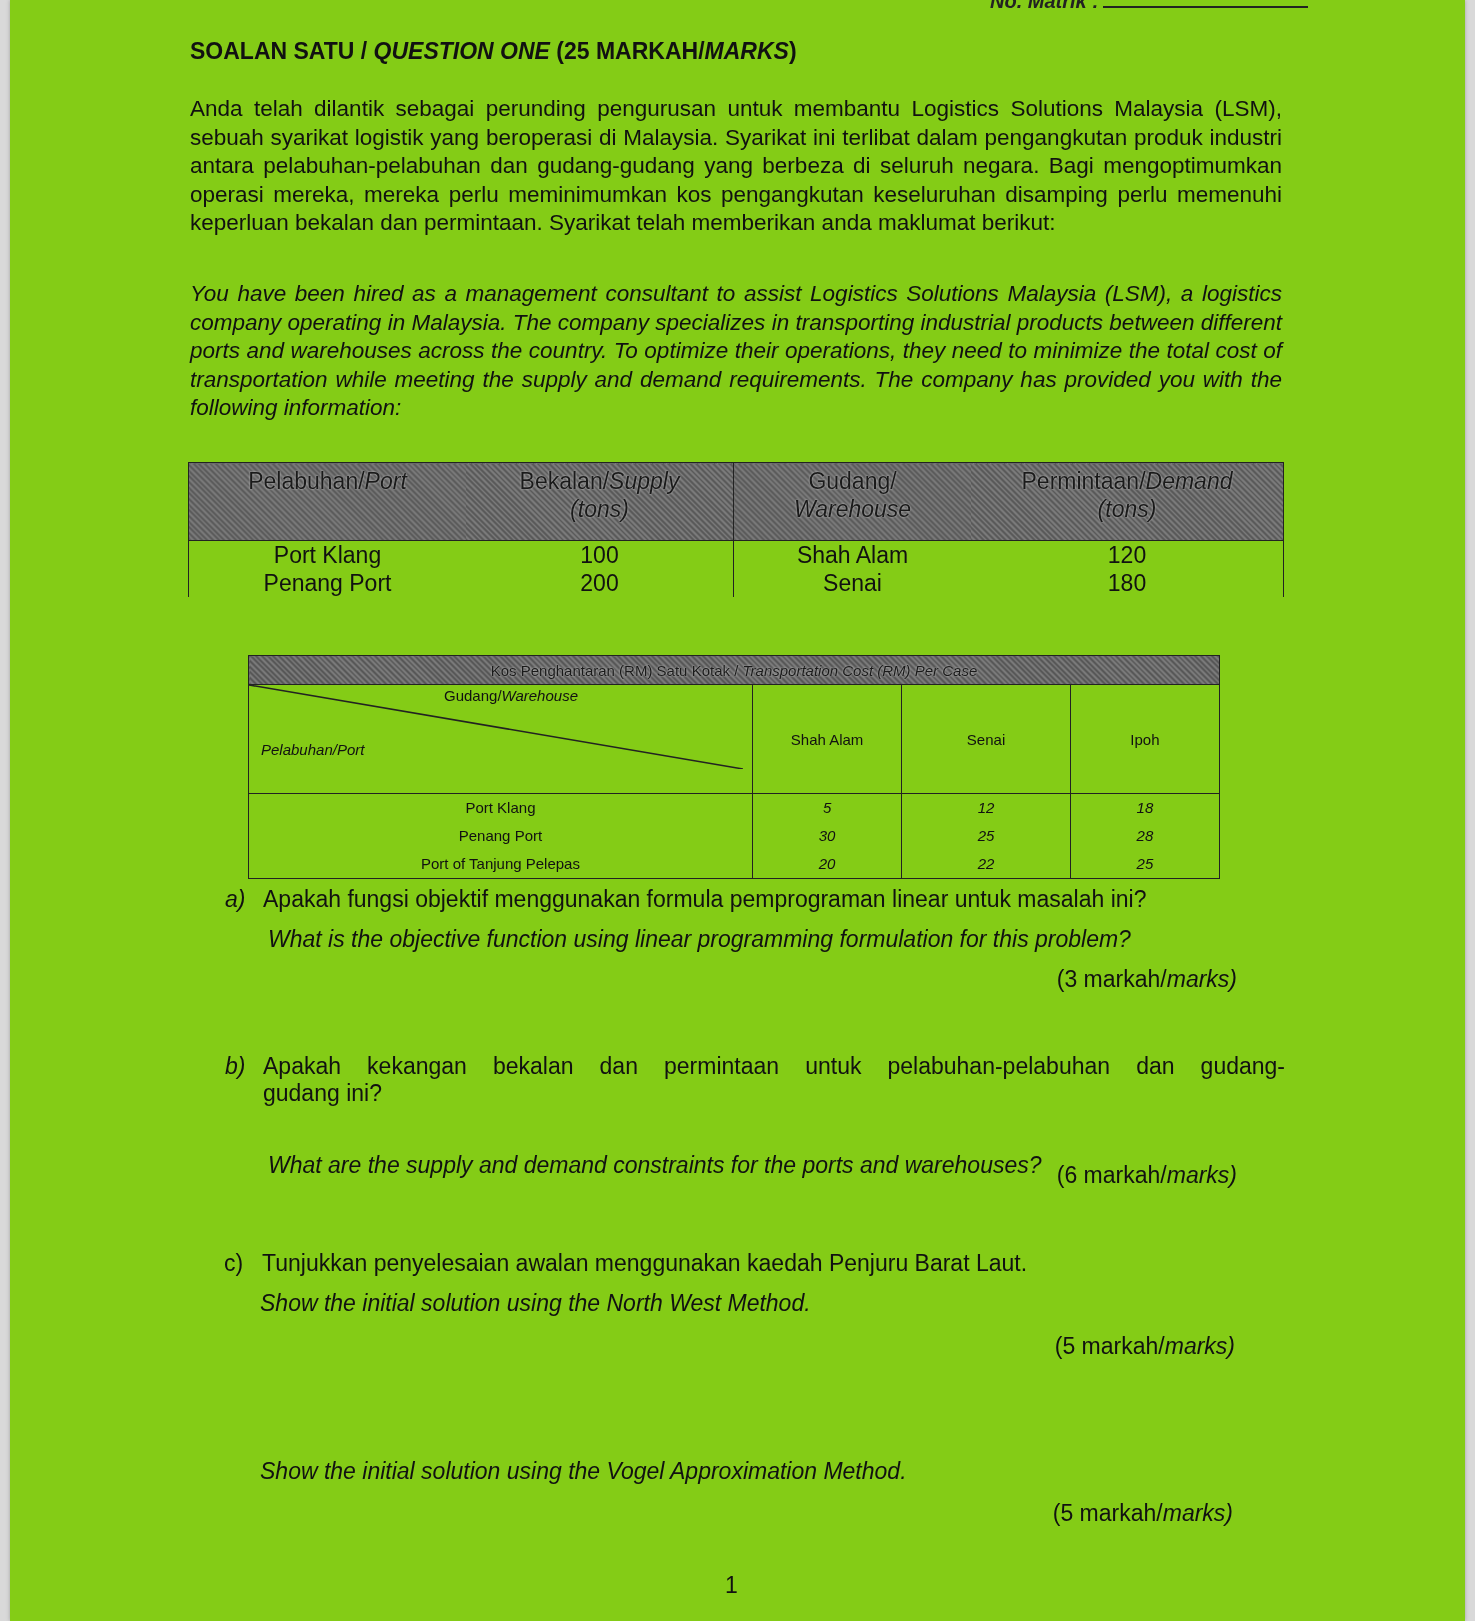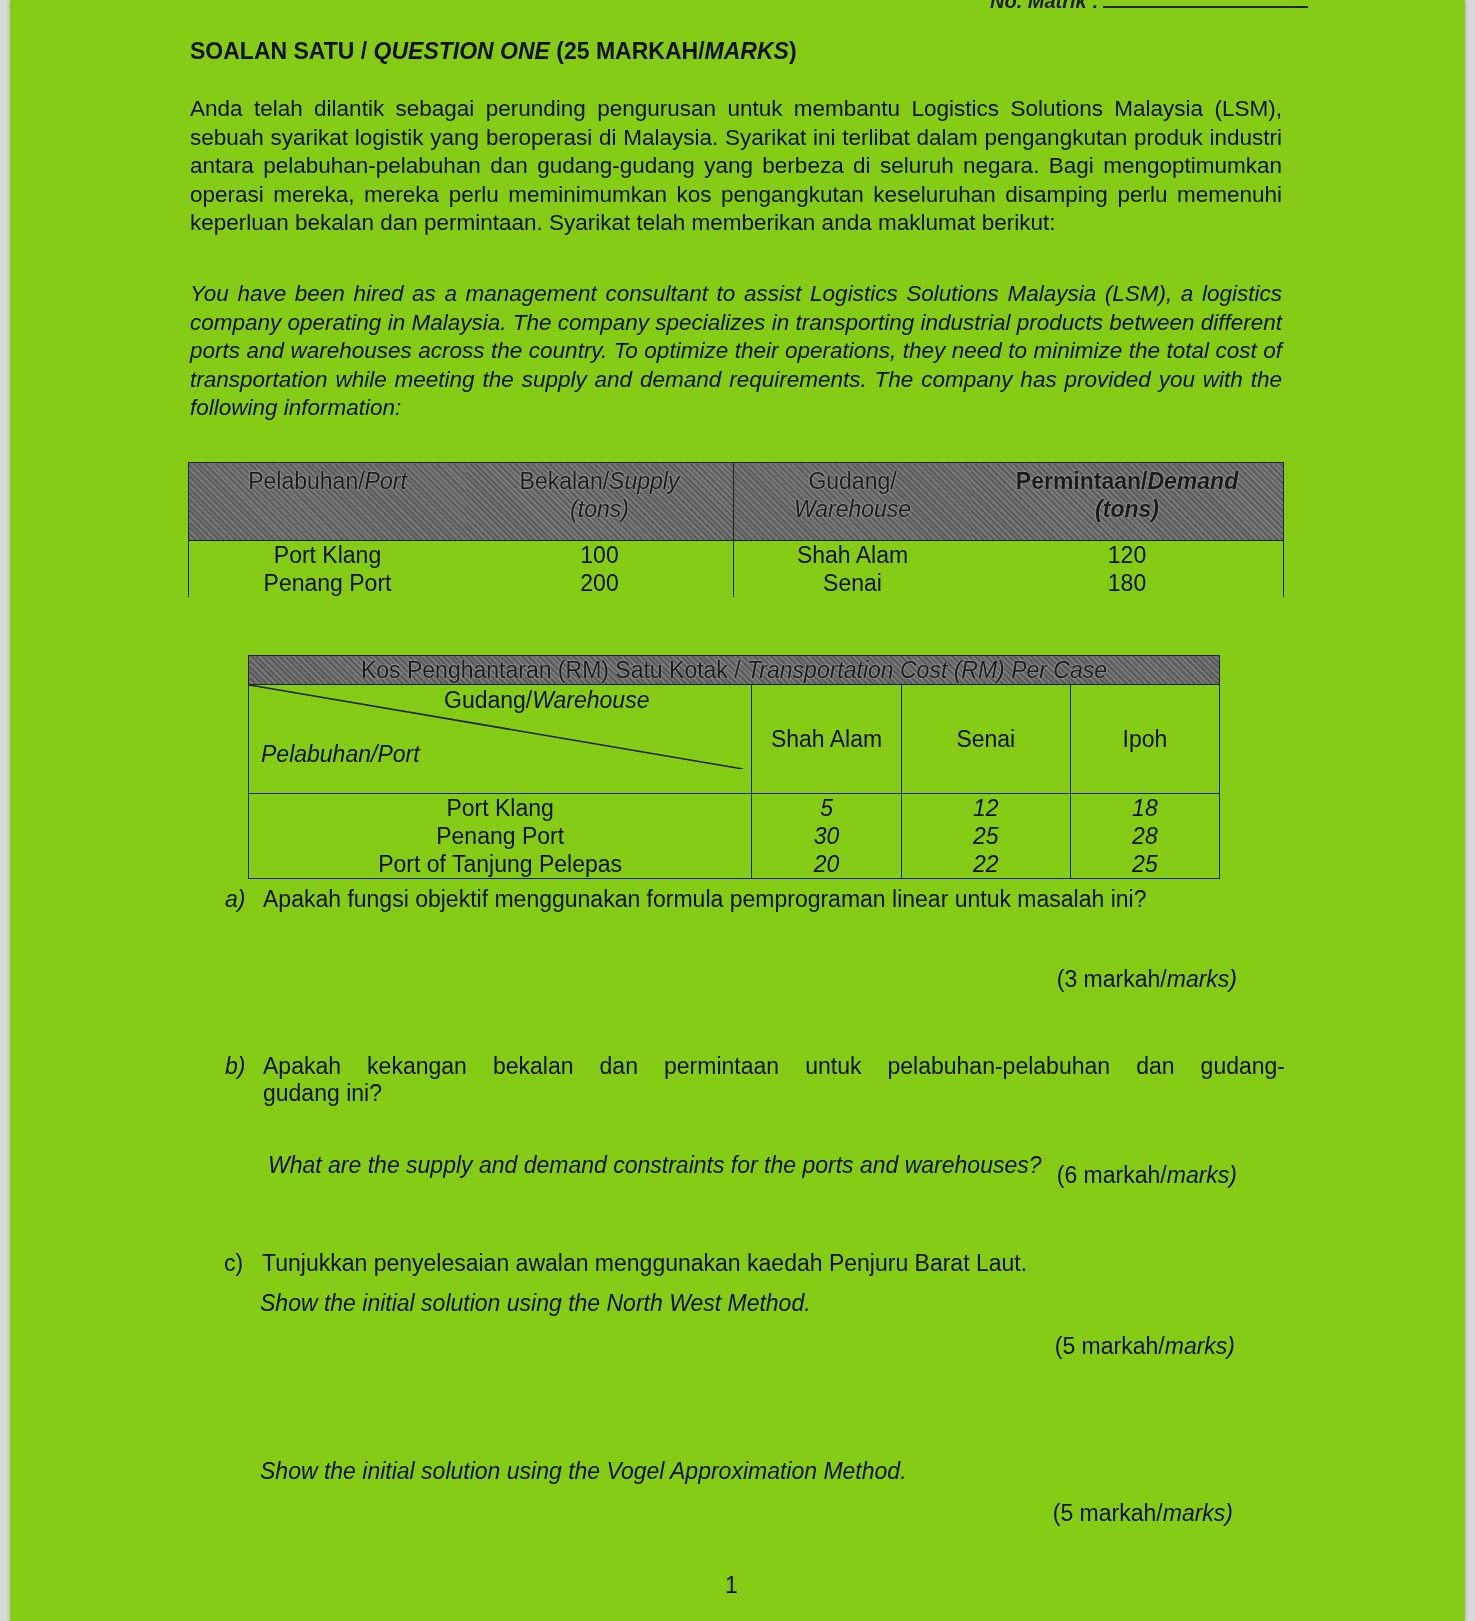--- a/index.html
+++ b/index.html
@@ -31,21 +31,21 @@
   .t1 th {
     background: #6b6b6b;
     background-image: repeating-linear-gradient(45deg, #5a5a5a 0 2px, #7a7a7a 2px 4px);
     font-weight: normal; color: #1a1a1a; text-shadow: 0 0 2px #cfcfcf;
     height: 72px; vertical-align: top; padding-top: 4px; line-height: 28px;
   }
   .t1 td { text-align: center; line-height: 28px; padding: 0; }
   .t1 .blk { border: 1.5px solid #222; }
   .t1 .lastrow td { padding-bottom: 1px; }
 
-  .t2 { left: 238px; top: 655px; width: 972px; font-size: 23px; }
+  .t2 { left: 238px; top: 655px; width: 972px; font-size: 15px; }
   .t2 td, .t2 th { border: 1.5px solid #222; }
   .t2 .cap {
     background: #6b6b6b;
     background-image: repeating-linear-gradient(45deg, #555 0 2px, #7c7c7c 2px 4px);
     color: #1a1a1a; font-weight: normal; height: 28px; text-shadow: 0 0 2px #cfcfcf; padding: 0;
   }
   .t2 .diag { position: relative; height: 84px; padding: 12px; width: 494px; }
   .t2 .diag svg { position:absolute; left:0; top:0; }
   .t2 .diag .wh { position:absolute; left: 195px; top: 2px; }
   .t2 .diag .pt { position:absolute; left: 12px; top: 56px; font-style: italic; }
@@ -82,21 +82,21 @@
         <tr>
       <th class="blk" style="border-right:none;width:275px;">
         <span>Pelabuhan/</span><i>Port</i>
       </th>
       <th style="border-top:1.5px solid #222;border-bottom:1.5px solid #222;width:265px;">
         <span>Bekalan/</span><i>Supply</i><br><i>(tons)</i>
       </th>
       <th class="blk" style="border-right:none;width:235px;">
         <span>Gudang/</span><br><i>Warehouse</i>
       </th>
-      <th style="border:1.5px solid #222;border-left:none;font-weight:bold;">
+      <th style="border:1.5px solid #222;border-left:none;">
         <span>Permintaan/</span><i>Demand</i><br><i>(tons)</i>
       </th>
     </tr>
     <tr>
       <td style="border-left:1.5px solid #222;">Port Klang</td>
       <td>100</td>
       <td style="border-left:1.5px solid #222;">Shah Alam</td>
       <td style="border-right:1.5px solid #222;">120</td>
     </tr>
     <tr>
@@ -144,20 +144,21 @@
       <td class="v">20</td>
       <td class="v">22</td>
       <td class="v">25</td>
     </tr>
   </tbody>
     </table>
 
   <div class="q" style="left:215px; top:886px;">
     <i class="lbl">a)</i><span>Apakah fungsi objektif menggunakan formula pemprograman linear untuk masalah ini?</span>
   </div>
+  <div class="en-q" style="left:258px; top:926px;">What is the objective function using linear programming formulation for this problem?</div>
   <div class="marks" style="right:228px; top:966px;">
     <span>(3 markah/</span><i>marks)</i>
   </div>
 
   <div class="q" style="left:215px; top:1053px; width:1060px;">
     <div style="display:flex;">
       <i class="lbl">b)</i>
       <div style="flex:1; text-align:justify; text-align-last:justify;">Apakah kekangan bekalan dan permintaan untuk pelabuhan-pelabuhan dan gudang-</div>
     </div>
     <div style="margin-left:38px;">gudang ini?</div>

